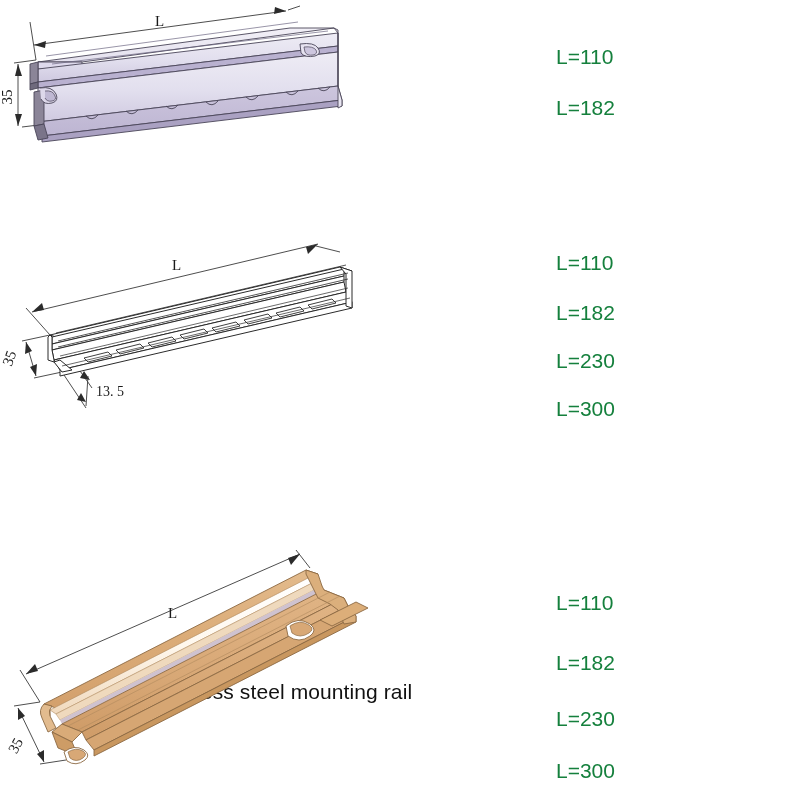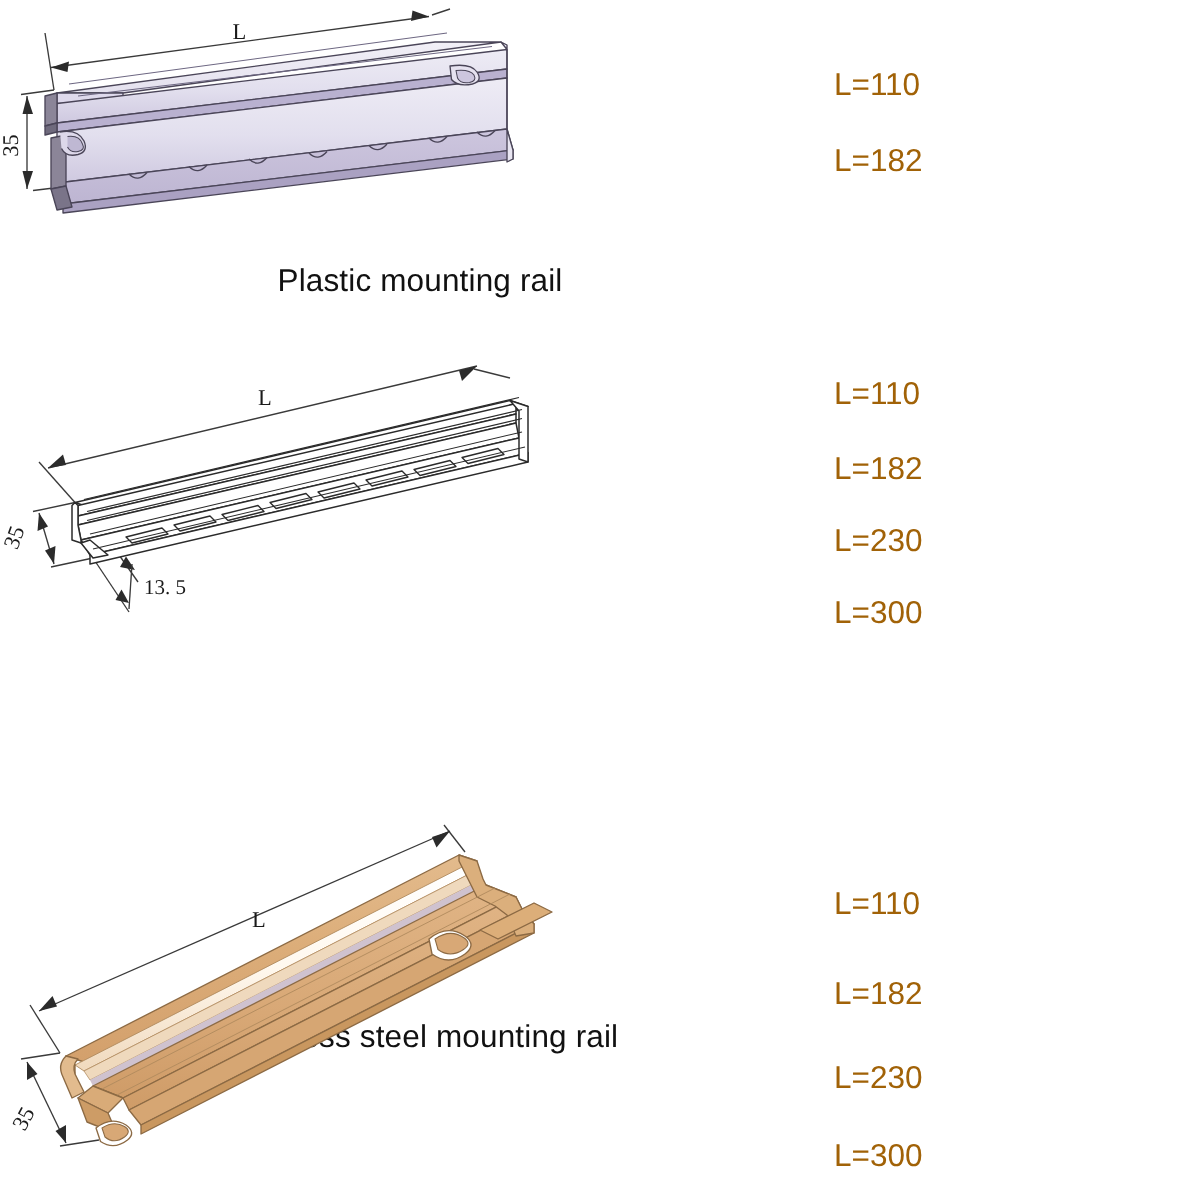--- a/index.html
+++ b/index.html
@@ -50,21 +50,21 @@
   #caption-steel   { top: 450px; }
 
   .length-list {
     position: absolute;
     left: 556px;
     width: 220px;
   }
   .length-item {
     font-size: 21px;
     font-family: "Liberation Sans", sans-serif;
-    color: #a16207;
+    color: #15803d;
     white-space: nowrap;
     line-height: 1;
     position: absolute;
     left: 0;
   }
   #lengths-plastic { top: 0; }
   #lengths-steel   { top: 0; }
   #lengths-copper  { top: 0; }
 
   svg { display: block; overflow: visible; }
@@ -163,21 +163,20 @@
           <path d="M318,88 q6,6 12,-1"></path>
         </g>
 
         <g fill="none" stroke="#6d6782" stroke-width="0.7">
           <line x1="46" y1="56" x2="298" y2="22"></line>
           <line x1="52" y1="64" x2="328" y2="31"></line>
         </g>
       </g>
     </svg>
 
-    <div class="caption" id="caption-plastic">Plastic mounting rail</div>
 
     <div class="length-list" id="lengths-plastic">
       <div class="length-item" style="top:46px;">L=110</div>
       <div class="length-item" style="top:97px;">L=182</div>
     </div>
   </div>
 
   <div class="section" id="section-steel">
 
     <svg class="drawing" width="560" height="210" viewBox="0 0 560 210">

